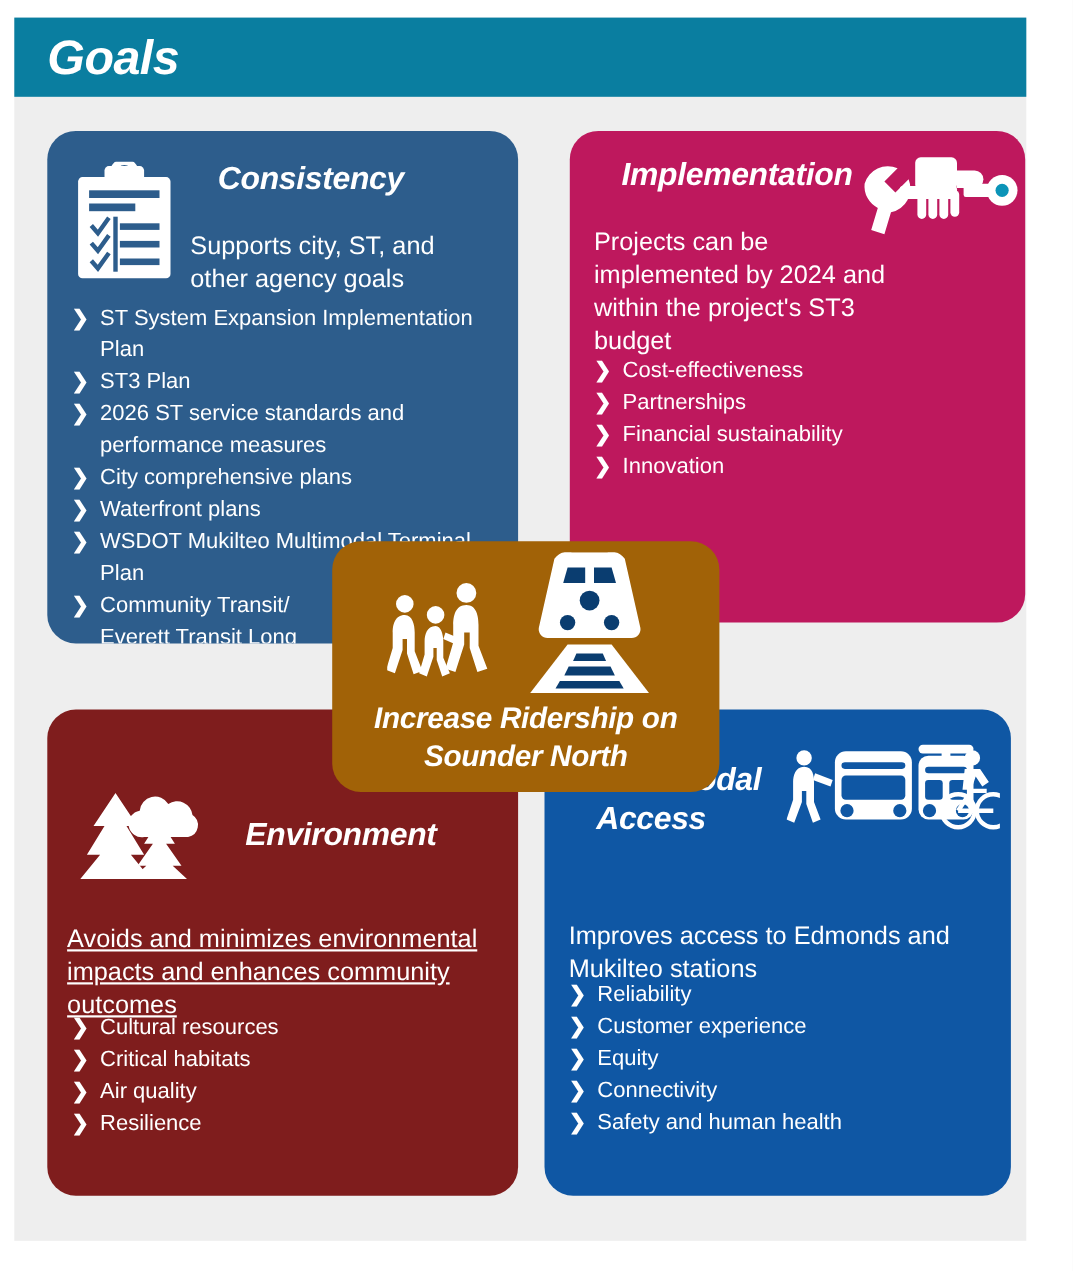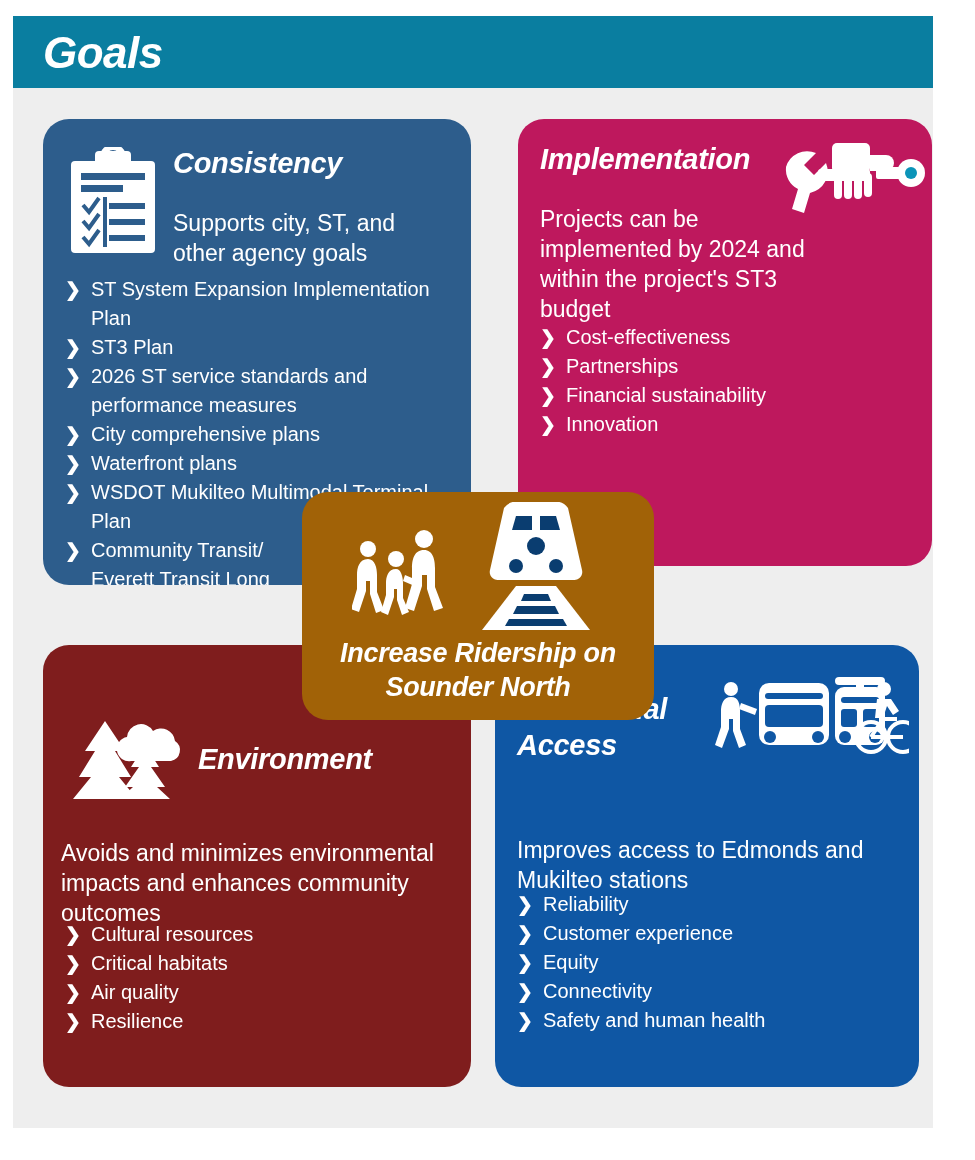--- a/index.html
+++ b/index.html
@@ -110,20 +110,21 @@
     font-style: italic;
     line-height: 34px;
     letter-spacing: -0.3px;
   }
   .card-title {
     font-size: 29px;
     font-weight: bold;
     font-style: italic;
     line-height: 36px;
     letter-spacing: -0.3px;
+    margin-left: 25px;
   }
   .card-sub {
     font-size: 23px;
     line-height: 30px;
     font-weight: normal;
     margin-top: 27px;
   }
 
   .bullets {
     list-style: none;
@@ -195,20 +196,21 @@
   }
   #card-environment .card-title {
     position: absolute;
     left: 155px; top: 96px;
     width: 250px;
   }
   #card-environment .card-sub {
     position: absolute;
     left: 18px; top: 166px;
     width: 396px;
+    text-decoration: underline;
   }
   #card-environment .bullets {
     position: absolute;
     left: 22px; top: 275px;
     width: 380px;
   }
 
   
   #card-multimodal .icon-holder {
     position: absolute;

